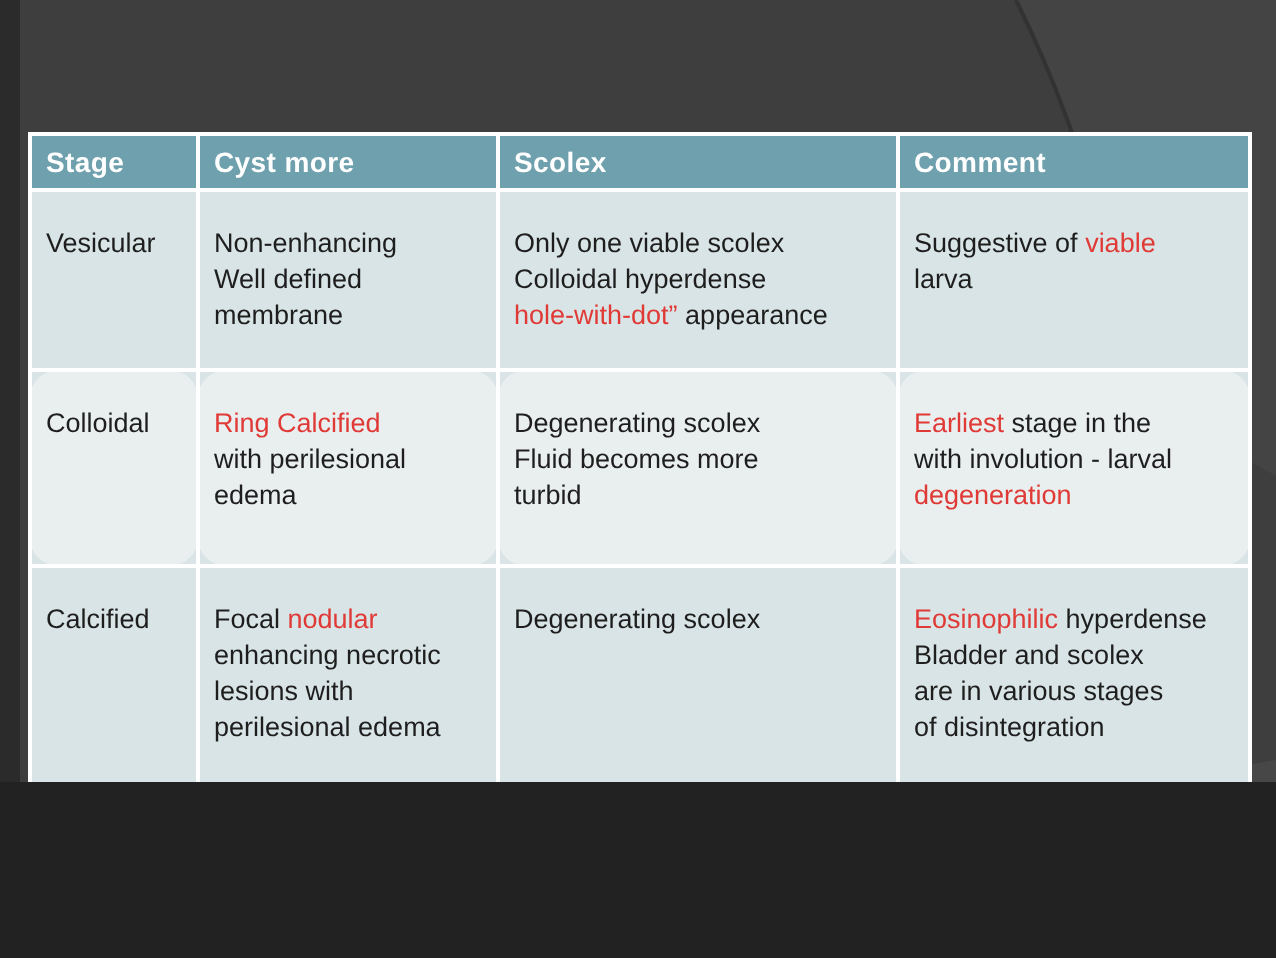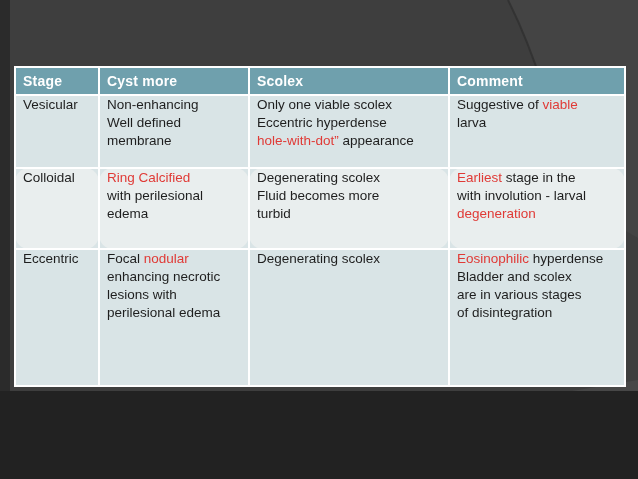--- a/index.html
+++ b/index.html
@@ -23,21 +23,21 @@
   .stage-table th{
     background:var(--header-bg,#6fa0ad);
     color:var(--header-text,#ffffff);
     font-size:14px;font-weight:bold;
     height:23px;padding:1px 7px 2px;vertical-align:middle;
     letter-spacing:.2px;
   }
   .stage-table td{
     font-size:13.5px;line-height:18px;
     color:var(--body-text,#1e1e1e);
-    padding:0 7px 5px;vertical-align:top;
+    padding:17px 7px 5px;vertical-align:top;
     white-space:pre-line;
   }
   tr.band-a td{background:var(--band-a,#d9e4e6);}
   tr.band-b td{background:var(--band-b,#e9eeee);border-radius:14px;}
   tr.row-1 td{height:66px;}
   tr.row-2 td{height:74px;}
   tr.row-3 td{height:130px;}
   tr.row-4 td{height:18px;}
   .red{color:var(--red-text,#e03a36);text-align:right;}
 </style>
@@ -72,41 +72,41 @@
         <th>Scolex</th>
         <th>Comment</th>
       </tr>
 
       <tr class="band-a row-1">
         <td><span>Vesicular</span></td>
         <td><span>Non-enhancing
 Well defined
 membrane</span></td>
         <td><span>Only one viable scolex
-Eccentric hyperdense
+Colloidal hyperdense
 </span><span class="red">hole-with-dot”</span><span> appearance</span></td>
         <td><span>Suggestive of </span><span class="red">viable</span><span>
 larva</span></td>
       </tr>
 
       <tr class="band-b row-2">
         <td><span>Colloidal</span></td>
         <td><span class="red">Ring Calcified</span><span>
 with perilesional
 edema</span></td>
         <td><span>Degenerating scolex
 Fluid becomes more
 turbid</span></td>
         <td><span class="red">Earliest</span><span> stage in the
 with involution - larval
 </span><span class="red">degeneration</span></td>
       </tr>
 
       <tr class="band-a row-3">
-        <td><span>Eccentric</span></td>
+        <td><span>Calcified</span></td>
         <td><span>Focal </span><span class="red">nodular</span><span>
 enhancing necrotic
 lesions with
 perilesional edema</span></td>
         <td><span>Degenerating scolex</span></td>
         <td><span class="red">Eosinophilic</span><span> hyperdense
 Bladder and scolex
 are in various stages
 of disintegration</span></td>
       </tr>

